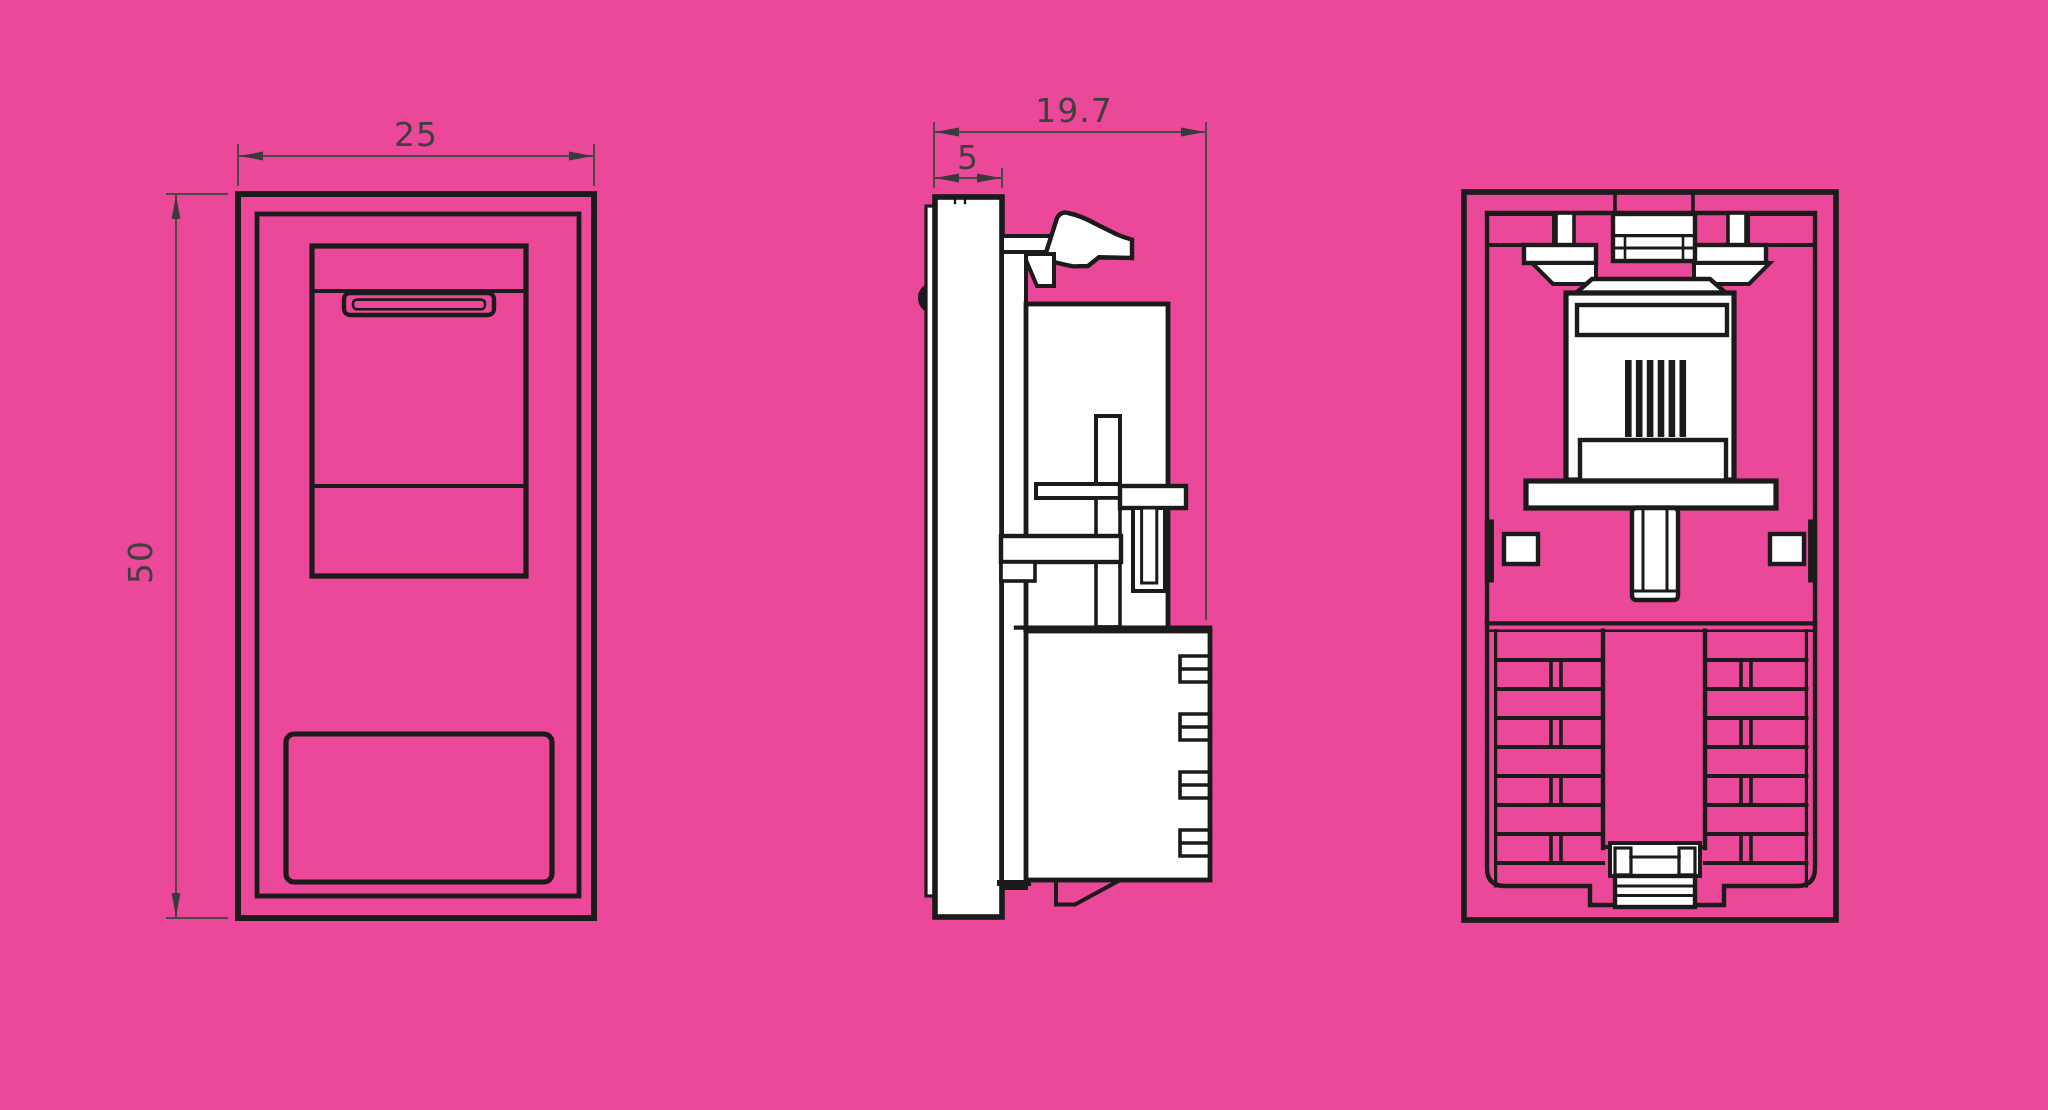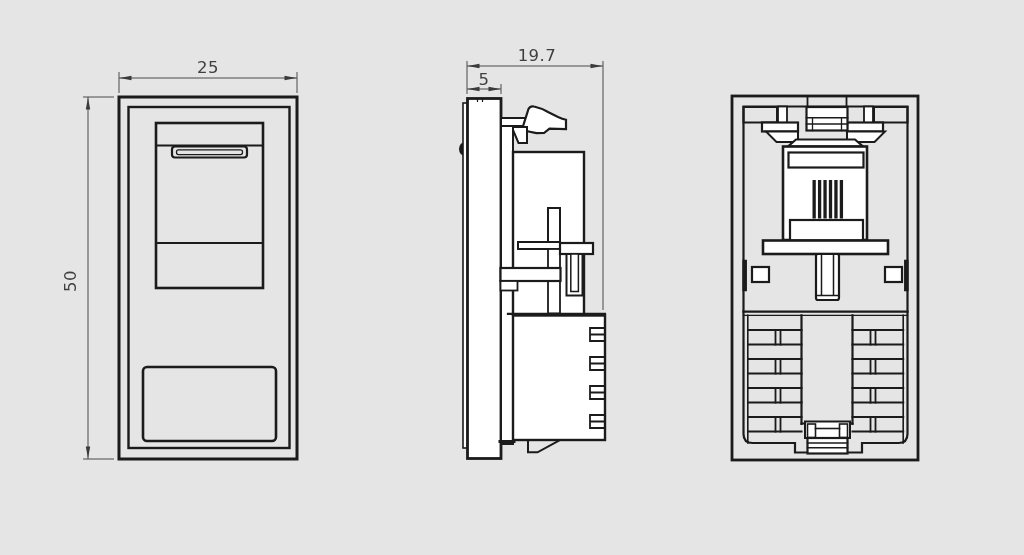--- a/index.html
+++ b/index.html
@@ -1,16 +1,16 @@
 <!DOCTYPE html>
 <html style="--line: #1b1b1b; --dimtext: #3f3f3f;"><head>
 <meta charset="utf-8">
 <style>
   html,body{margin:0;padding:0;background:#fff;}
-  .stage{width:1024px;height:555px;background:#e5e5e5;position:relative;overflow:hidden;}
+  .stage{width:1024px;height:555px;background:#ec4899;position:relative;overflow:hidden;}
   svg{display:block;}
   .ln{fill:none;stroke:var(--line,#1b1b1b);stroke-linecap:square;}
   .fw{fill:#fff;stroke:var(--line,#1b1b1b);stroke-linecap:square;}
   .dk{fill:var(--line,#1b1b1b);stroke:none;}
   .w12{stroke-width:1.2}.w13{stroke-width:1.3}.w15{stroke-width:1.5}.w16{stroke-width:1.6}
   .w18{stroke-width:1.8}.w2{stroke-width:2}.w22{stroke-width:2.2}.w24{stroke-width:2.4}
   .w26{stroke-width:2.6}.w28{stroke-width:2.8}.w3{stroke-width:3}.w45{stroke-width:4.5}
   .dim-ln{fill:none;stroke:#4a4a4a;stroke-width:1;}
   .arr{fill:#3a3a3a;stroke:none;}
   text.dim-t{fill:var(--dimtext,#3f3f3f);font-family:"DejaVu Sans","Liberation Sans",sans-serif;

